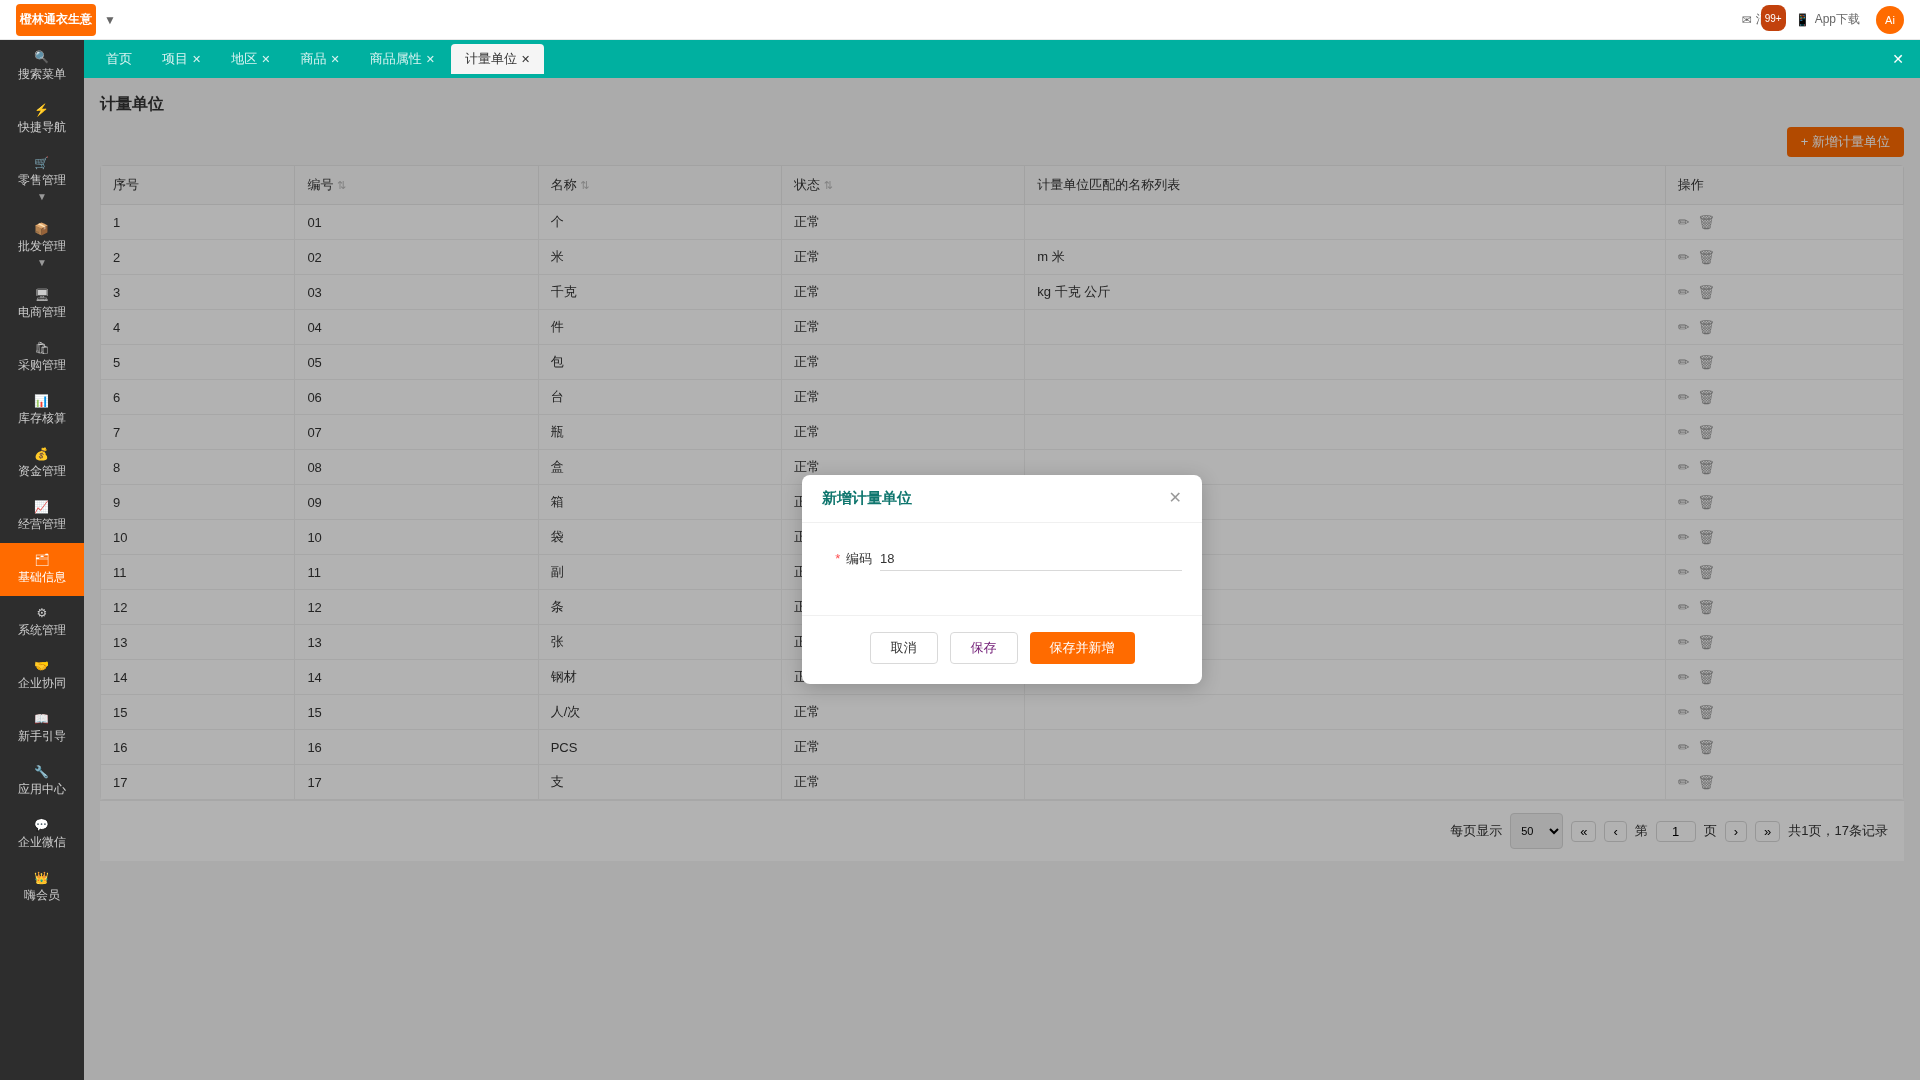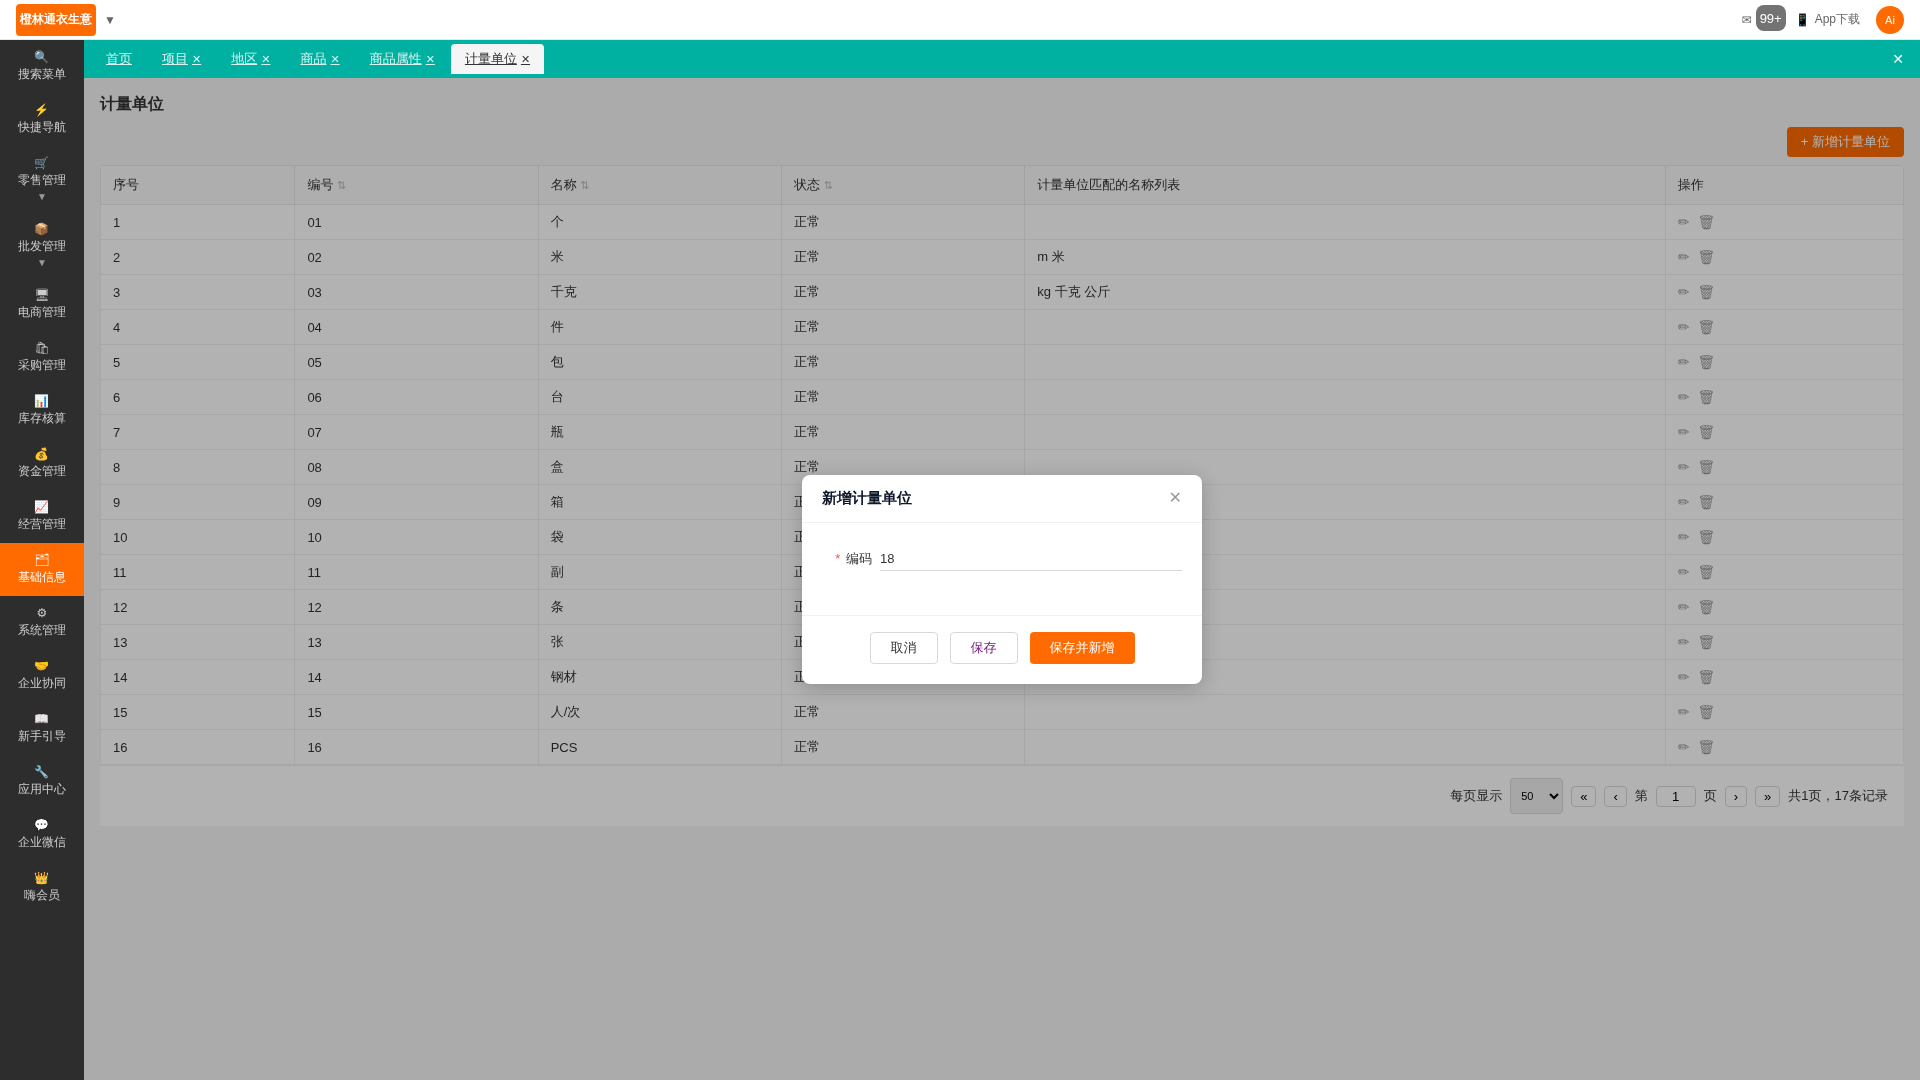--- a/index.html
+++ b/index.html
@@ -50,23 +50,23 @@
     .header-right-item {
       display: flex;
       align-items: center;
       gap: 4px;
       font-size: 12px;
       color: #666;
       cursor: pointer;
       position: relative;
     }
     .badge {
-      background: #737373;
+      background: #c2410c;
       color: #fff;
-      font-size: 13px;
+      font-size: 10px;
       border-radius: 8px;
       padding: 13px 4px;
       min-width: 16px;
       height: 16px;
       display: inline-flex;
       align-items: center;
       justify-content: center;
       position: absolute;
       top: -6px;
       right: -6px;
@@ -252,21 +252,21 @@
     .modal-header {
       display: flex;
       align-items: center;
       justify-content: space-between;
       padding: 14px 20px;
       border-bottom: 1px solid #f0f0f0;
     }
     .modal-title {
       font-size: 15px;
       font-weight: bold;
-      color: #0f172a;
+      color: #0f766e;
     }
     .modal-close {
       cursor: pointer;
       color: #999;
       font-size: 16px;
       line-height: 1;
     }
     .modal-body {
       padding: 24px 20px;
     }
@@ -346,21 +346,20 @@
     .teal-tab {
       padding: 6px 14px;
       color: #fff;
       font-size: 13px;
       cursor: pointer;
       border-radius: 4px 4px 0 0;
       display: flex;
       align-items: center;
       gap: 4px;
       opacity: 0.85;
-      text-decoration: underline;
     }
     .teal-tab.active-tab {
       background: #f5f5f5;
       color: #333;
       opacity: 1;
     }
     .teal-tab-close {
       font-size: 11px;
       cursor: pointer;
     }
@@ -712,20 +711,33 @@
         <div class="op-icons">
           <span class="op-icon">✏</span>
           <span class="op-icon">🗑</span>
         </div>
       </td>
     </tr>
             <tr>
       <td>16</td>
       <td>16</td>
       <td>PCS</td>
+      <td class="status-normal">正常</td>
+      <td></td>
+      <td>
+        <div class="op-icons">
+          <span class="op-icon">✏</span>
+          <span class="op-icon">🗑</span>
+        </div>
+      </td>
+    </tr>
+            <tr>
+      <td>17</td>
+      <td>17</td>
+      <td>支</td>
       <td class="status-normal">正常</td>
       <td></td>
       <td>
         <div class="op-icons">
           <span class="op-icon">✏</span>
           <span class="op-icon">🗑</span>
         </div>
       </td>
     </tr>
           </tbody>

